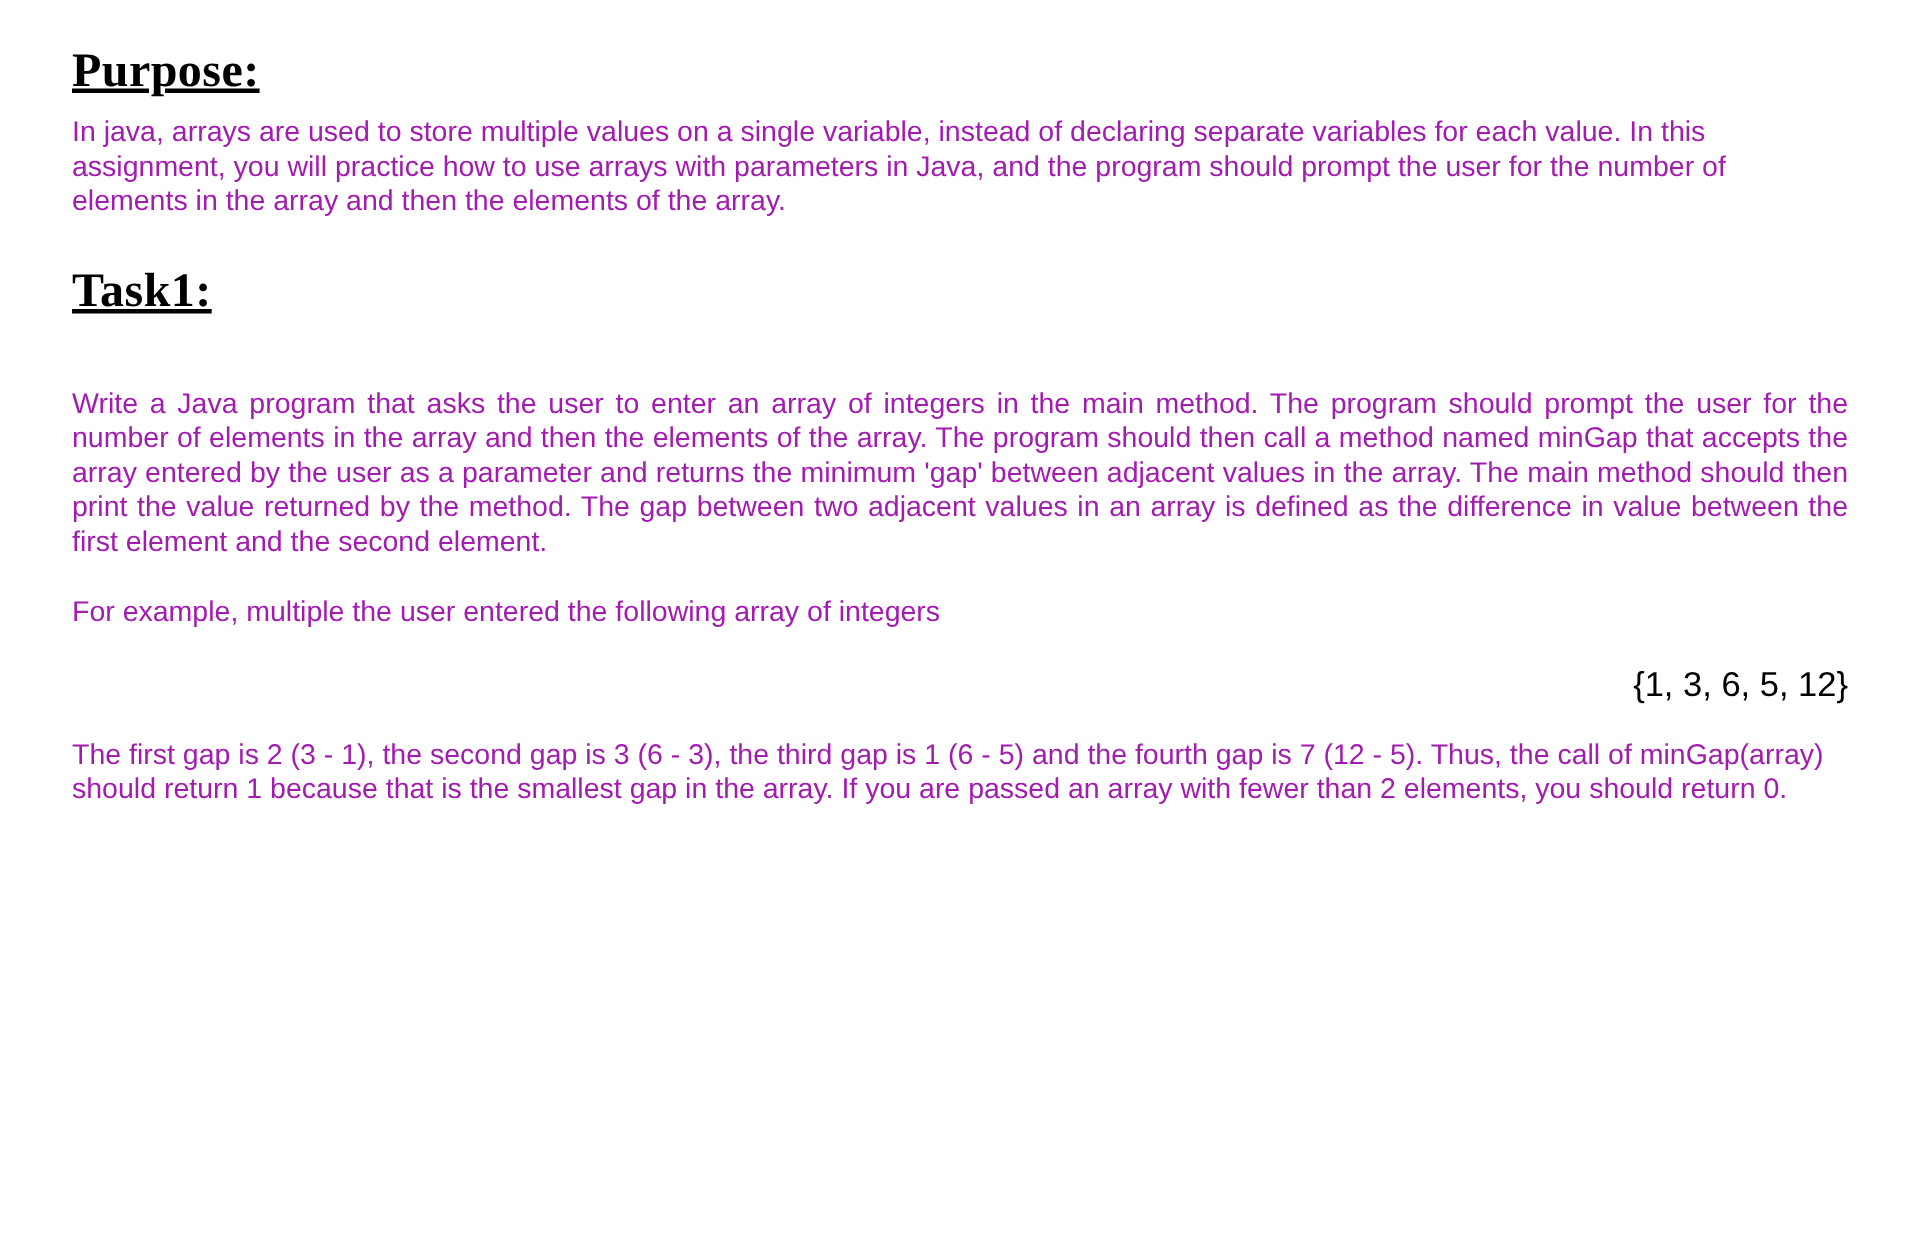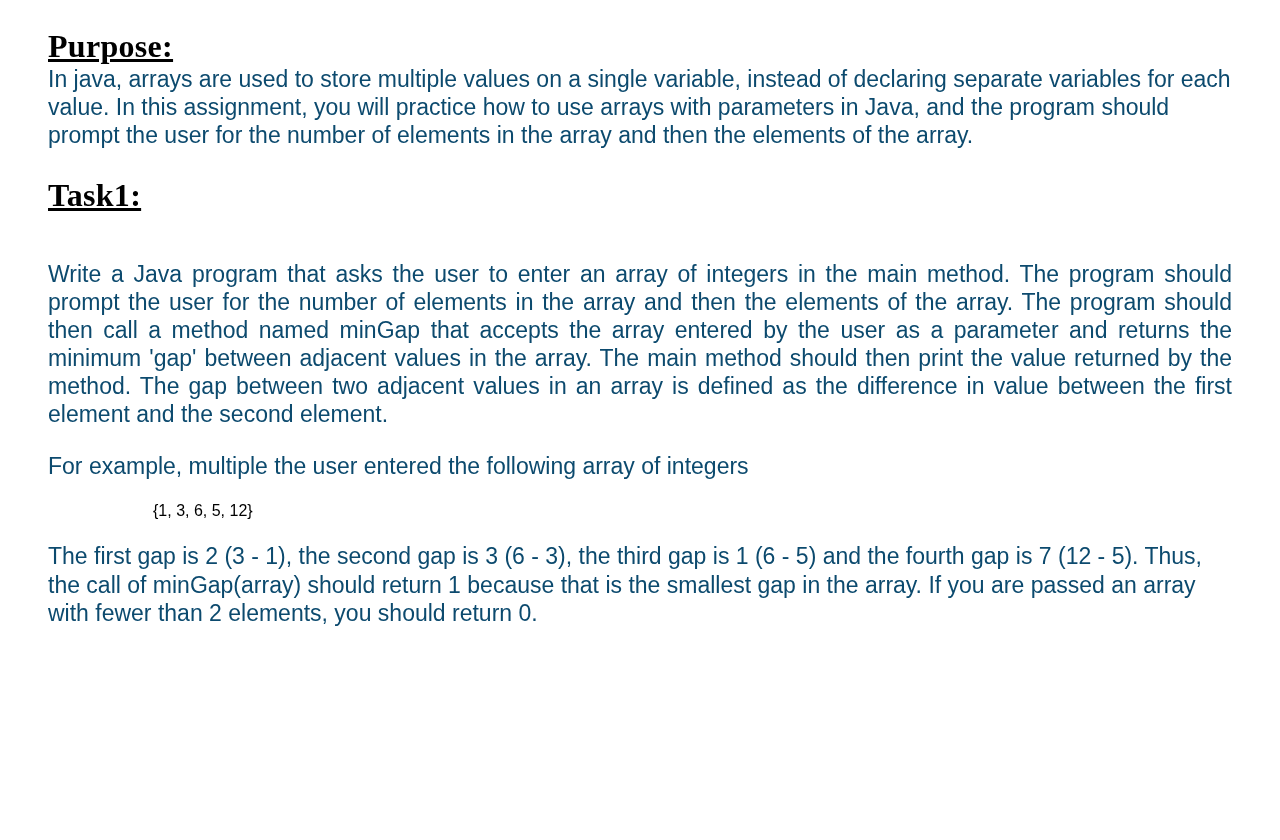--- a/index.html
+++ b/index.html
@@ -13,50 +13,51 @@
       width: 1280px;
       height: 840px;
       padding: 28px 48px;
       color: #000000;
     }
     .heading {
       font-family: "Times New Roman", Times, serif;
       font-weight: bold;
       font-size: 32px;
       text-decoration: underline;
-      margin-bottom: 0;
+      margin-bottom: 12px;
       letter-spacing: 0.3px;
     }
     .heading-task {
       font-family: "Times New Roman", Times, serif;
       font-weight: bold;
       font-size: 32px;
       text-decoration: underline;
       margin-top: 28px;
       margin-bottom: 16px;
       letter-spacing: 0.3px;
     }
     .paragraph {
-      font-size: 23px;
+      font-size: 19px;
       line-height: 1.22;
-      color: #0c4a6e;
+      color: #a21caf;
     }
     .paragraph-justify {
       text-align: justify;
       text-justify: inter-word;
     }
     .paragraph-block {
       margin-bottom: 24px;
       margin-top: 46px;
     }
     .indented {
       padding-left: 105px;
       margin-top: 22px;
       margin-bottom: 22px;
-      font-size: 16px;
+      font-size: 23px;
+      text-align: right;
     }
   </style>
 </head>
 <body>
 
 <h2 class="heading">Purpose: </h2>
 <p class="paragraph">In java, arrays are used to store multiple values on a single variable, instead of declaring separate variables for each value. In this assignment, you will practice how to use arrays with parameters in Java, and the program should prompt the user for the number of elements in the array and then the elements of the array.</p>
 
 <h2 class="heading-task">Task1:</h2>
 

